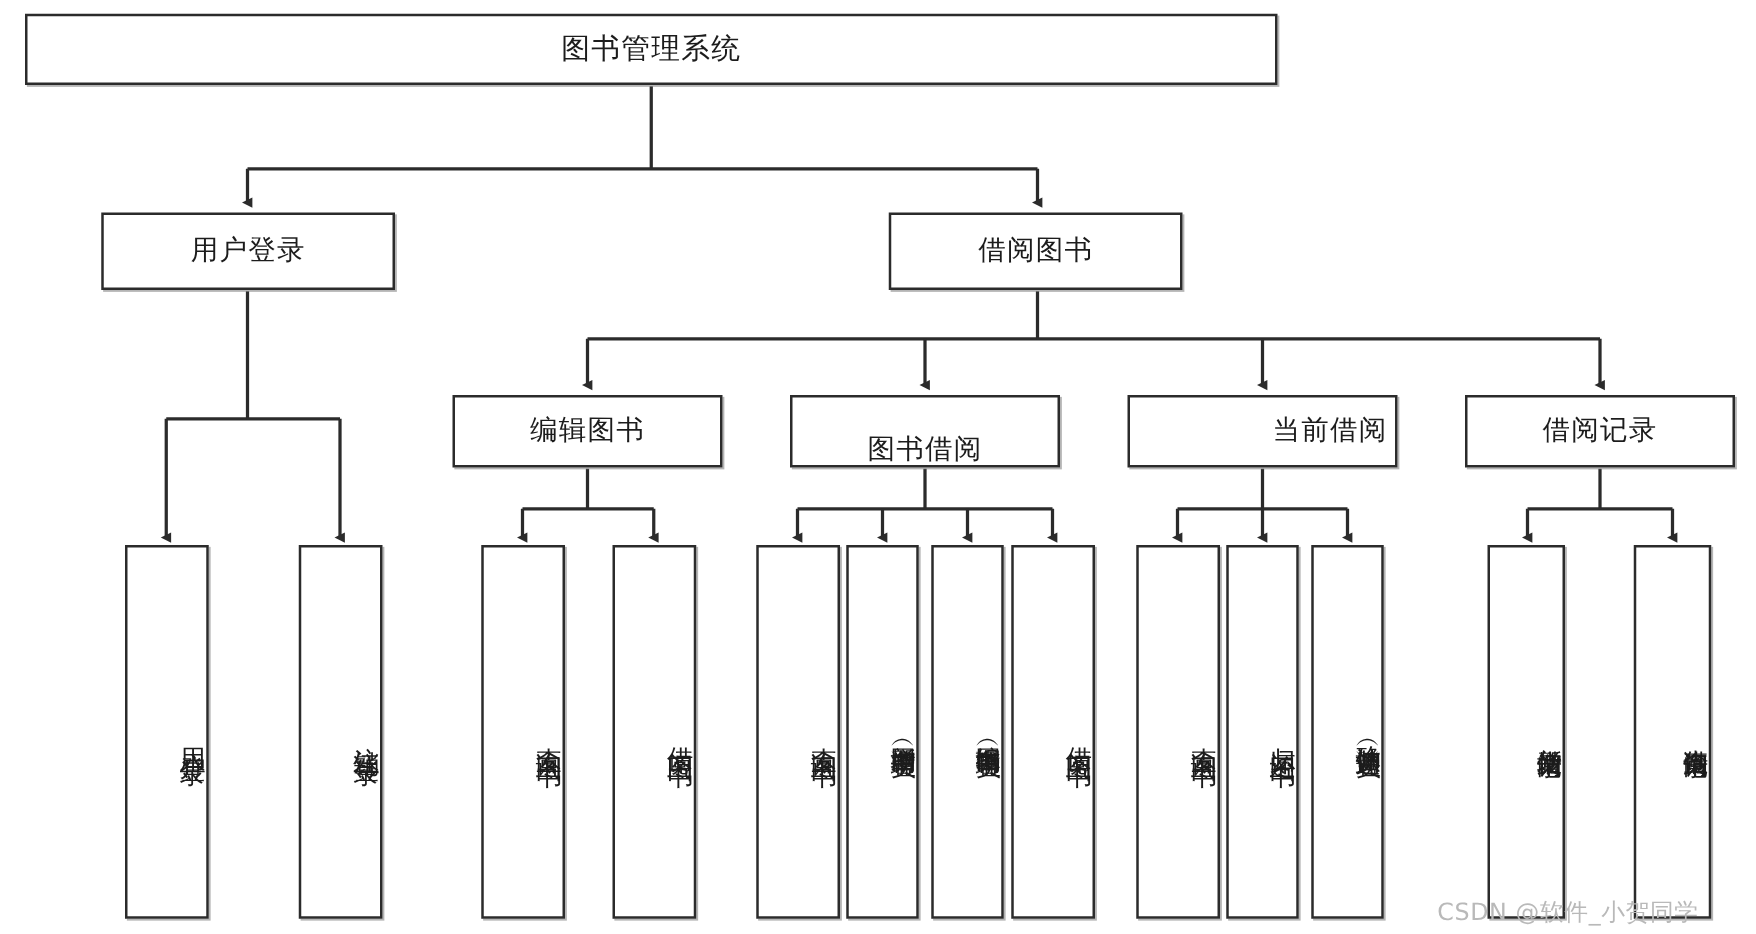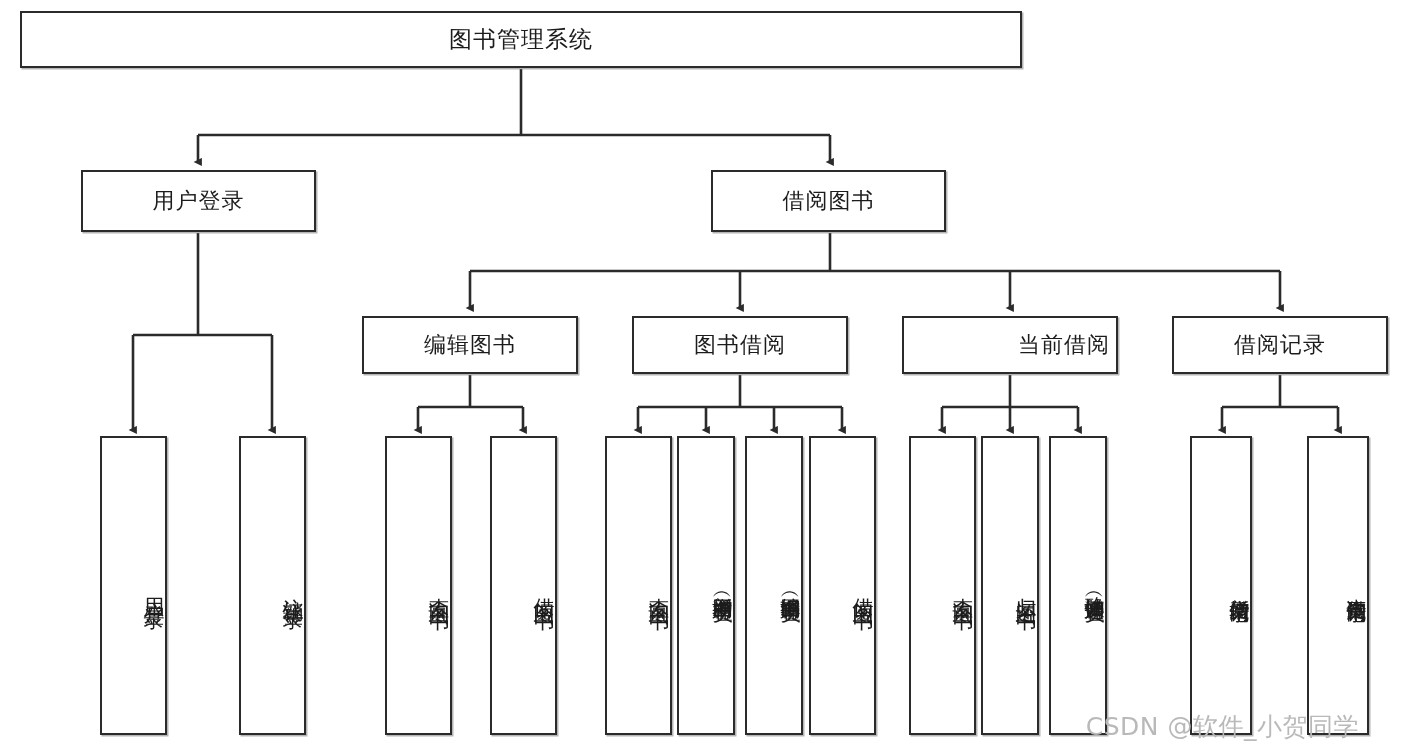--- a/index.html
+++ b/index.html
@@ -64,21 +64,21 @@
     letter-spacing: 1px;
     padding-top: 8px;
   }
   .node-label {
     display: block;
   }
   #watermark {
     position: absolute;
     right: 8px;
     bottom: 4px;
-    font-size: 25px;
+    font-size: 19px;
     color: #b9b9b9;
     letter-spacing: 0.5px;
     white-space: nowrap;
     font-family: "DejaVu Sans", "Liberation Sans", sans-serif;
   }
 </style>
 </head>
 <body>
 
 <div id="diagram-root">
@@ -140,21 +140,21 @@
   <div class="node horiz" style="left:81px; top:170px; width:235px; height:62px;">
     <span class="node-label">用户登录</span>
   </div>
   <div class="node horiz" style="left:711px; top:170px; width:235px; height:62px;">
     <span class="node-label">借阅图书</span>
   </div>
 
   <div class="node horiz" style="left:362px; top:316px; width:216px; height:58px;">
     <span class="node-label">编辑图书</span>
   </div>
-  <div class="node horiz" style="left:632px; top:316px; width:216px; height:58px;">
+  <div class="node horiz" style="left:632px; top:316px; width:216px; height:58px;align-items:flex-end;">
     <span class="node-label">图书借阅</span>
   </div>
   <div class="node horiz" style="left:902px; top:316px; width:216px; height:58px;justify-content:flex-end;">
     <span class="node-label">当前借阅</span>
   </div>
   <div class="node horiz" style="left:1172px; top:316px; width:216px; height:58px;">
     <span class="node-label">借阅记录</span>
   </div>
 
   <div class="node leaf" style="left:100px; top:436px; width:67px; height:299px;">

